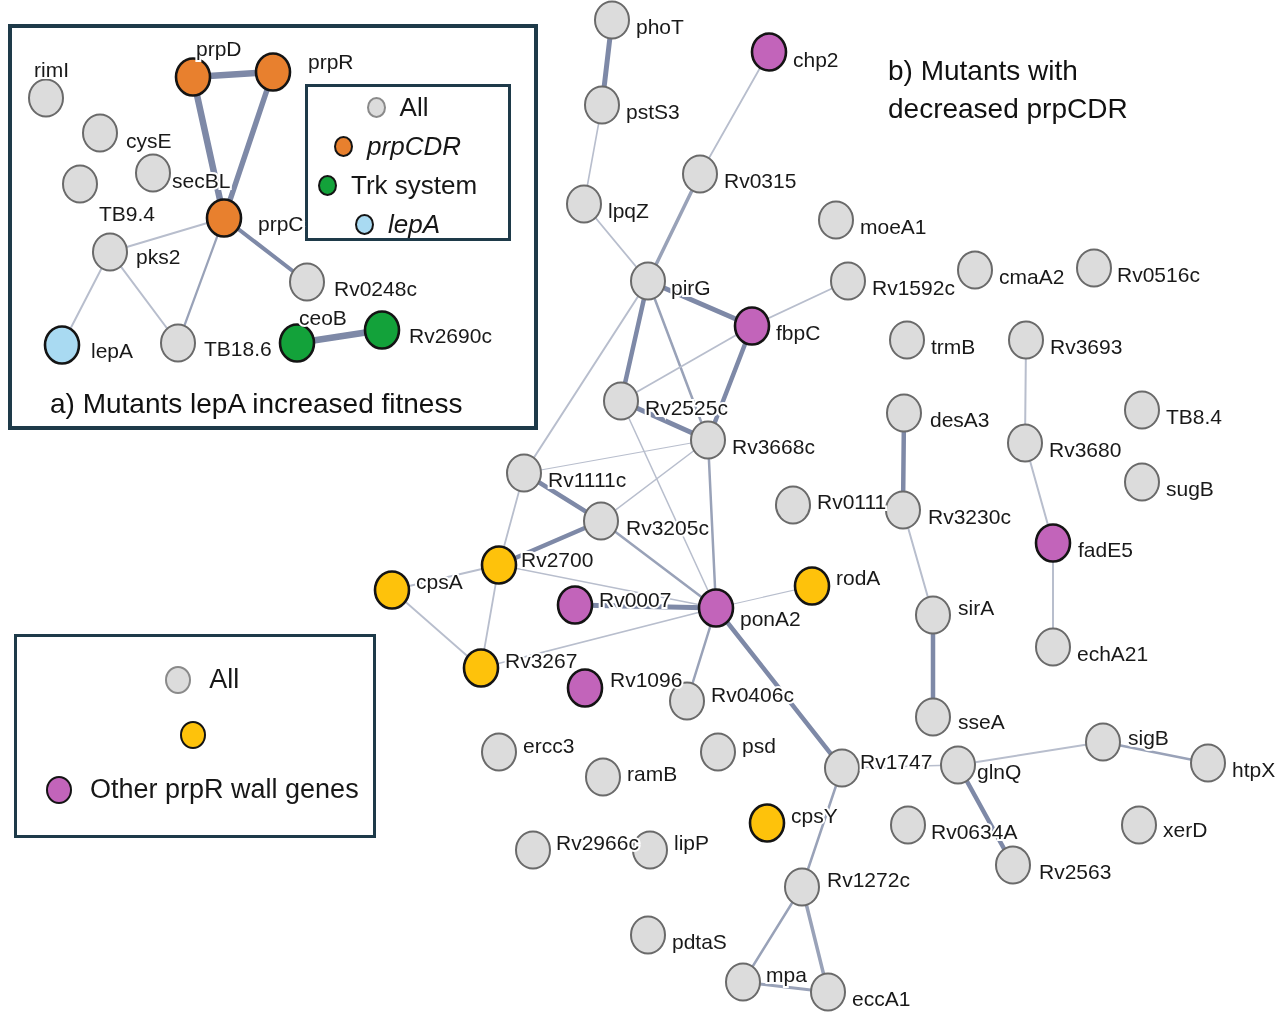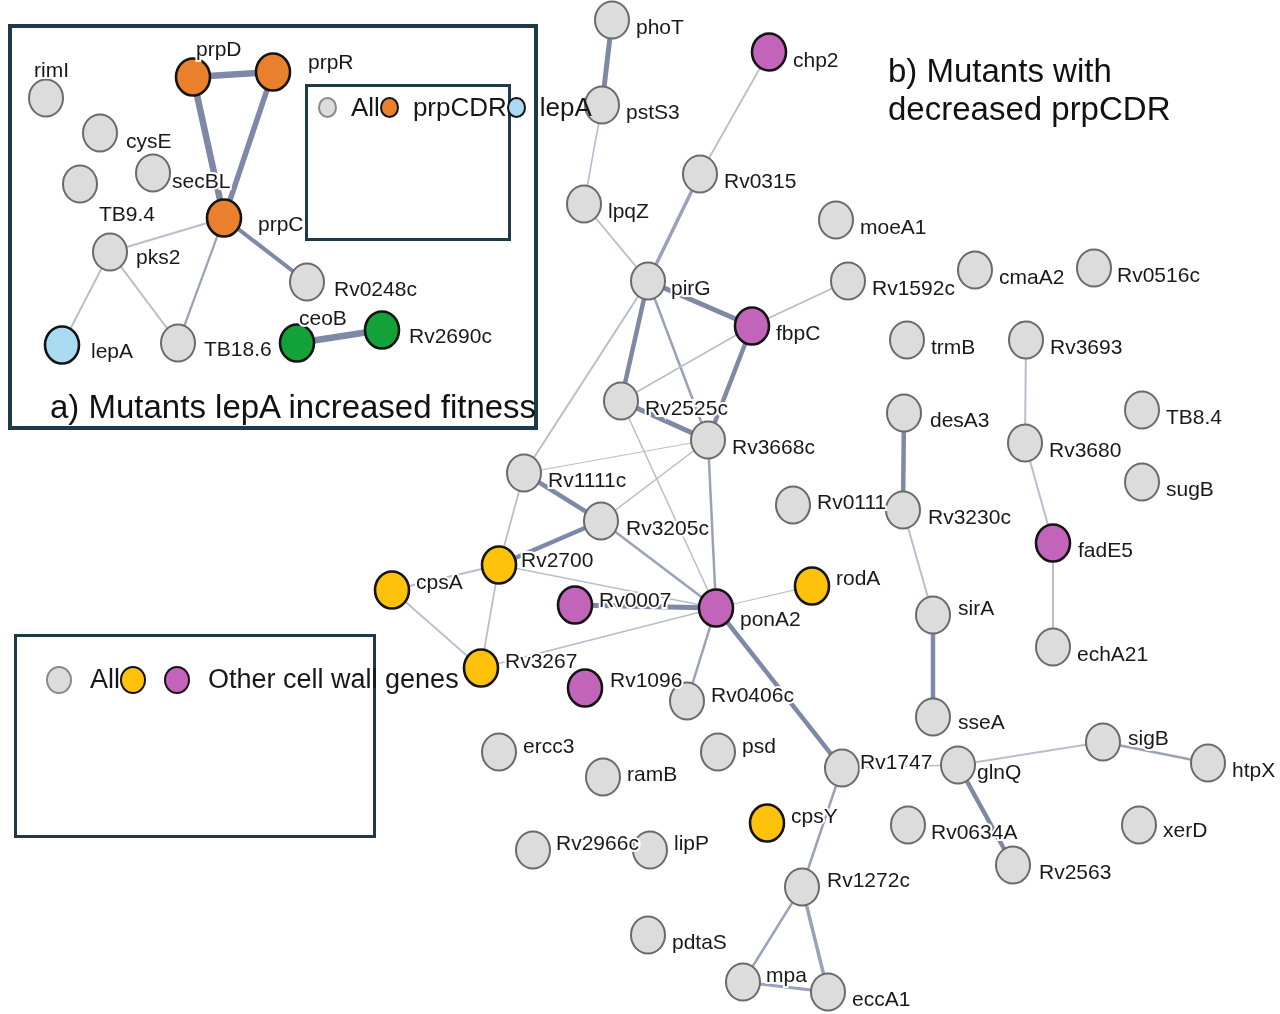--- a/index.html
+++ b/index.html
@@ -3,32 +3,32 @@
 <meta charset="utf-8">
 <style>
   html,body{margin:0;padding:0;background:#fff;}
   .stage{position:relative;width:1280px;height:1014px;background:#fff;overflow:hidden;
          font-family:"Liberation Sans",sans-serif;color:#171717;}
   .box{position:absolute;background:transparent;box-sizing:border-box;}
   #panel-a-box{left:8px;top:24px;width:530px;height:406px;border:4px solid #1e3a49;}
   #panel-a-legend-box{left:305px;top:84px;width:206px;height:157px;border:3px solid #1e3a49;background:#fff;}
   #panel-b-legend-box{left:14px;top:634px;width:362px;height:204px;border:3px solid #1e3a49;background:#fff;}
   #net{position:absolute;left:0;top:0;width:1280px;height:1014px;}
-  .caption{position:absolute;font-size:33px;color:#111;white-space:nowrap;}
+  .caption{position:absolute;font-size:28px;color:#111;white-space:nowrap;}
   #caption-a{left:50px;top:388px;}
   #title-b{left:888px;top:52px;line-height:38px;}
-  .legend{position:absolute;display:flex;flex-direction:row;align-items:center;}
+  .legend{position:absolute;display:flex;flex-direction:column;align-items:center;}
   #legend-a{left:318px;top:88px;}
   #legend-a .legend-row{height:39px;display:flex;align-items:center;font-size:26px;}
   #legend-a .dot{width:19px;height:21px;margin-right:14px;}
   #legend-b{left:46px;top:652px;}
   #legend-b .legend-row{height:55px;display:flex;align-items:center;font-size:27px;}
   #legend-b .dot{width:26px;height:28px;margin-right:18px;}
   .dot{border-radius:50%;box-sizing:border-box;flex:none;}
-  .it{}
+  .it{font-style:italic;}
 </style>
 </head>
 <body>
 
 <div class="stage">
 
   <div class="box" id="panel-a-box"></div>
   <div class="box" id="panel-a-legend-box"></div>
   <div class="box" id="panel-b-legend-box"></div>
 
@@ -244,31 +244,35 @@
   <div class="legend" id="legend-a">
       <div class="legend-row">
         <span class="dot" style="background: rgb(220, 220, 220); border: 2px solid rgb(138, 138, 138);"></span>
         <span><span>All</span></span>
       </div>
       <div class="legend-row">
         <span class="dot" style="background: rgb(232, 128, 46); border: 2px solid rgb(20, 20, 20);"></span>
         <span><span class="it">prpCDR</span></span>
       </div>
       <div class="legend-row">
+        <span class="dot" style="background: rgb(19, 162, 58); border: 2px solid rgb(20, 20, 20);"></span>
+        <span><span>Trk system</span></span>
+      </div>
+      <div class="legend-row">
         <span class="dot" style="background: rgb(169, 218, 242); border: 2px solid rgb(20, 20, 20);"></span>
         <span><span class="it">lepA</span></span>
       </div>
     </div>
   <div class="legend" id="legend-b">
       <div class="legend-row">
         <span class="dot" style="background: rgb(220, 220, 220); border: 2px solid rgb(138, 138, 138);"></span>
         <span><span>All</span></span>
       </div>
       <div class="legend-row">
         <span class="dot" style="background: rgb(254, 194, 11); border: 2px solid rgb(20, 20, 20);"></span>
       </div>
       <div class="legend-row">
         <span class="dot" style="background: rgb(194, 100, 186); border: 2px solid rgb(20, 20, 20);"></span>
-        <span><span>Other cell wall genes</span></span>
+        <span><span>Other prpR wall genes</span></span>
       </div>
     </div>
 
 </div>
 
 </body></html>

